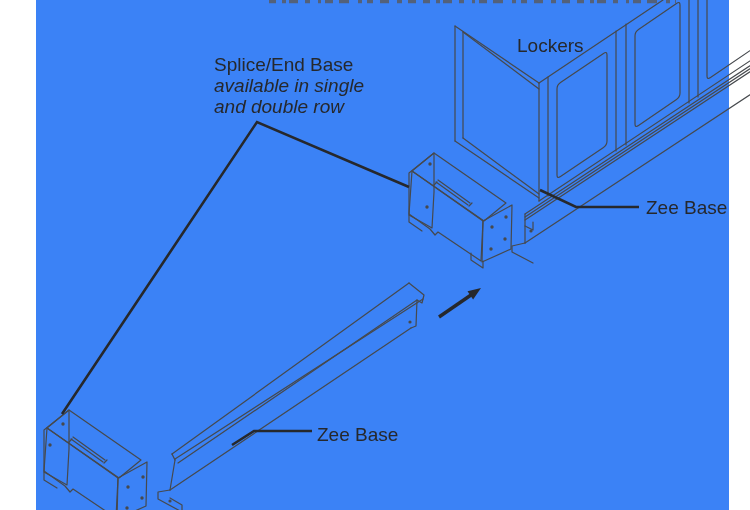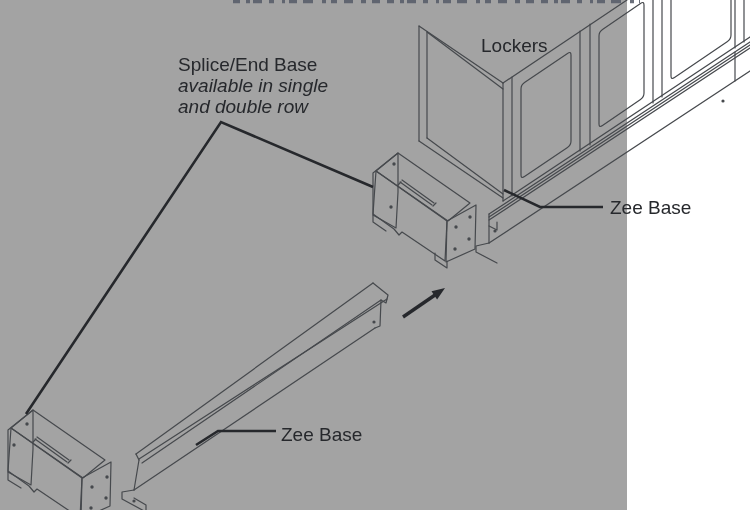--- a/index.html
+++ b/index.html
@@ -1,17 +1,17 @@
 <!DOCTYPE html>
 <html><head>
 <meta charset="utf-8">
 <style>
   html,body{margin:0;padding:0;background:#ffffff;}
   body{width:750px;height:510px;overflow:hidden;font-family:"Liberation Sans",sans-serif;}
-  #stage{position:relative;width:627px;height:510px;background:#a3a3a3;}
+  #stage{position:relative;width:693px;height:510px;background:#3b82f6;margin-left:36px;}
   svg{display:block;}
   .thin{stroke:#46494d;stroke-width:1.2;fill:none;stroke-linejoin:round;stroke-linecap:round;}
   .leader{stroke:#26282c;stroke-width:2.6;fill:none;stroke-linejoin:miter;stroke-linecap:butt;}
   .arrowshaft{stroke:#26282c;stroke-width:3.4;fill:none;stroke-linecap:butt;}
   .hole{fill:#46494d;stroke:none;}
   .lbl{fill:#26282c;font-family:"Liberation Sans",sans-serif;font-size:19px;}
   .lbl.it{font-style:italic;}
   .cropdash{stroke:#575c69;stroke-width:3.4;fill:none;opacity:.88;}
 </style>
 </head>

